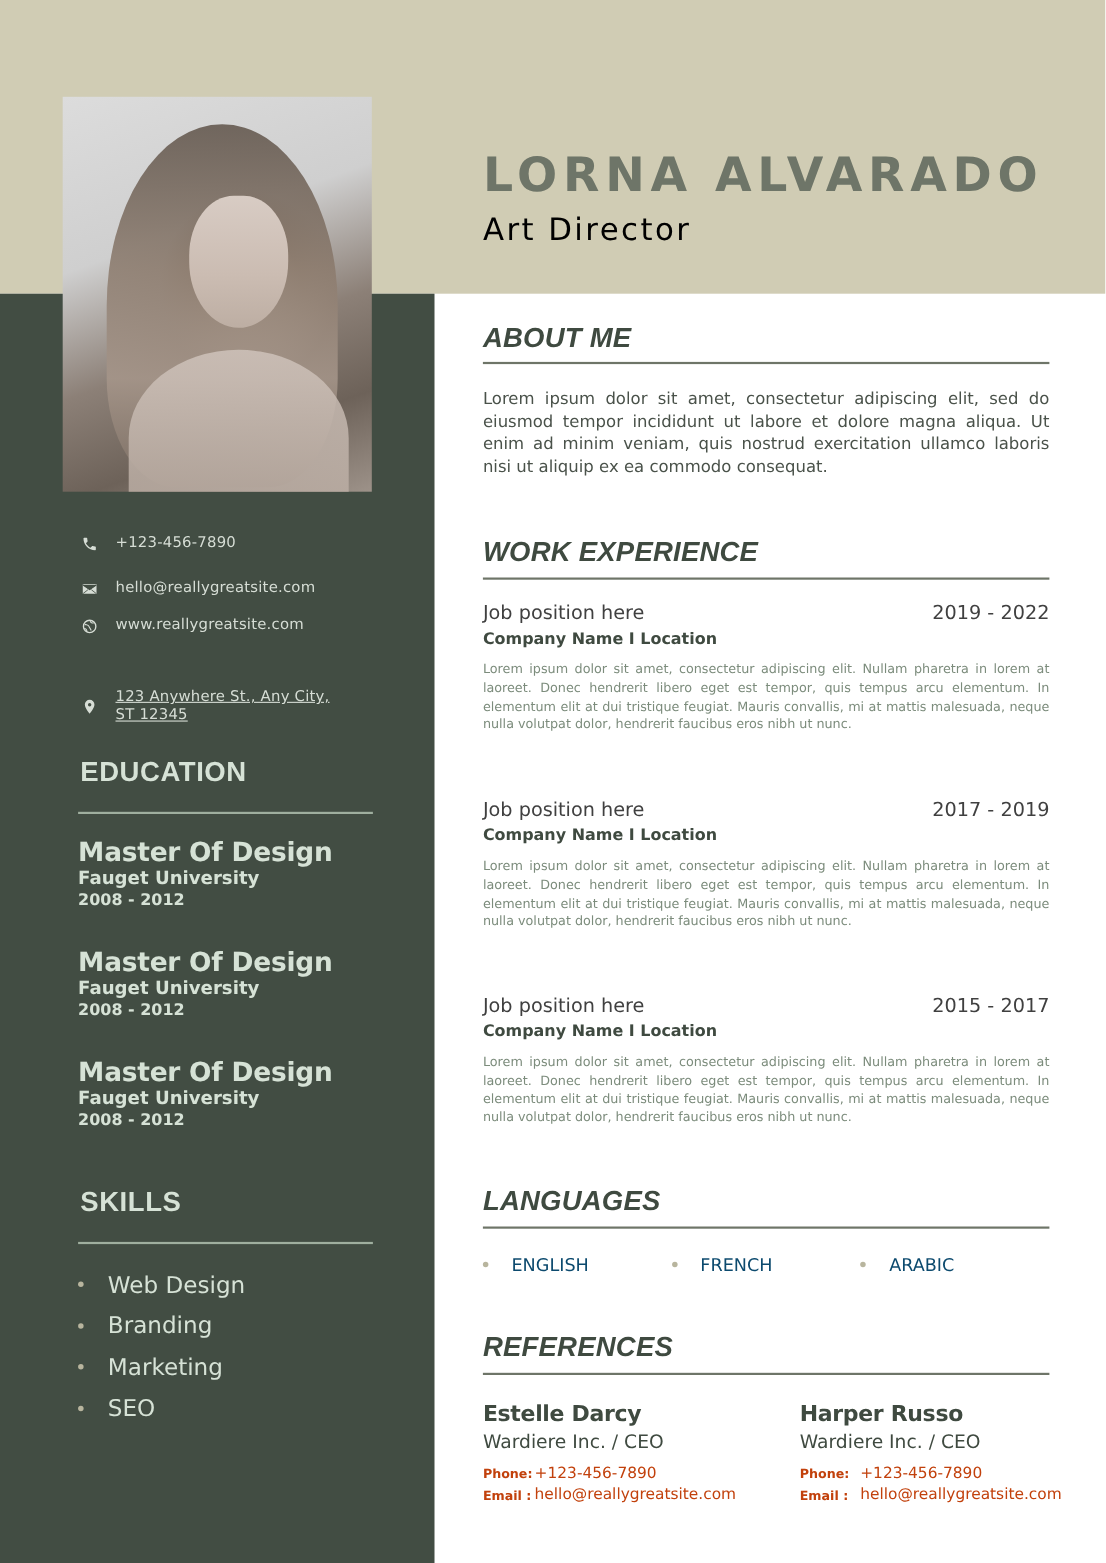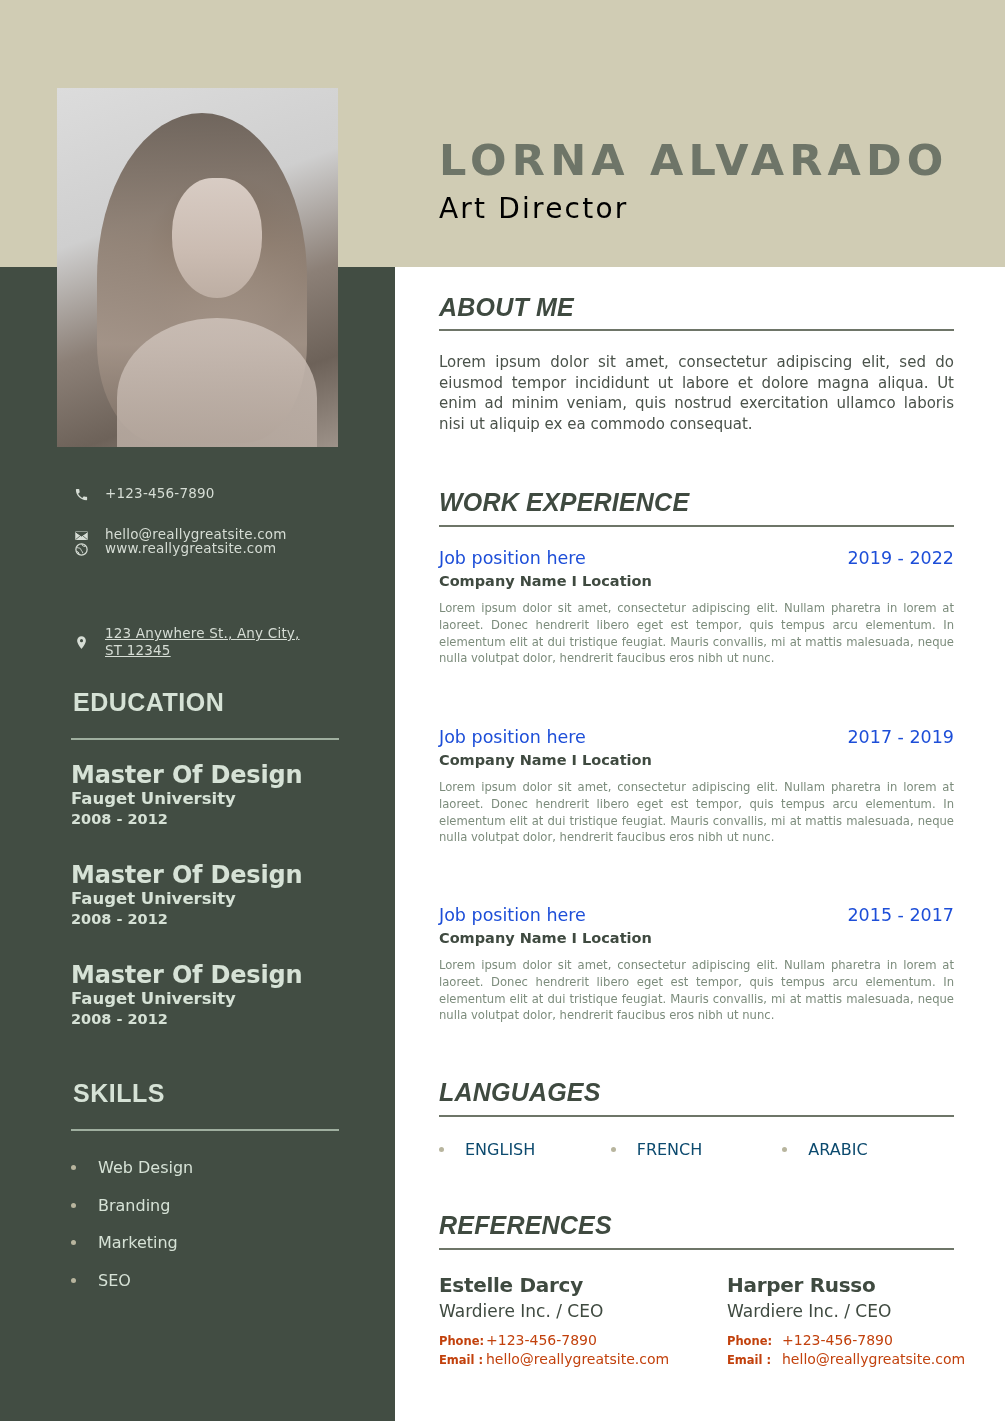--- a/index.html
+++ b/index.html
@@ -80,21 +80,21 @@
       background: #9FAF9F;
     }
     .edu-item { position: absolute; left: 71px; color: #D6E2D6; font-family: "DejaVu Sans", sans-serif; font-weight: bold; }
     .edu-item .deg { font-size: 24px; line-height: 26px; letter-spacing: -0.2px; }
     .edu-item .uni { font-size: 16.5px; line-height: 22px; }
     .edu-item .yrs { font-size: 14.5px; line-height: 19px; }
 
     .skills { position: absolute; left: 70px; top: 1149px; list-style: none; }
     .skills li {
       display: flex; align-items: center; height: 37.5px;
-      color: #D6E2D6; font-family: "DejaVu Sans", sans-serif; font-size: 16px;
+      color: #D6E2D6; font-family: "DejaVu Sans", sans-serif; font-size: 21px;
     }
     .skills .dot {
       width: 5px; height: 5px; border-radius: 50%; background: #B8B59E;
       margin-right: 22px; margin-left: 1px;
     }
 
     
     .main-heading {
       position: absolute; left: 439px;
       font-family: "Liberation Sans", sans-serif; font-weight: bold;
@@ -105,21 +105,21 @@
       background: #6E7568;
     }
     .about-text {
       position: absolute; left: 439px; top: 352px; width: 515px;
       font-family: "DejaVu Sans", sans-serif; font-size: 15px; line-height: 20.5px;
       color: #4A524A; text-align: justify; text-align-last: left;
     }
     .job { position: absolute; left: 439px; width: 515px; }
     .job .row1 { display: flex; justify-content: space-between; align-items: baseline; }
     .job .title, .job .dates {
-      font-family: "DejaVu Sans", sans-serif; font-size: 17.5px; color: #1d4ed8;
+      font-family: "DejaVu Sans", sans-serif; font-size: 17.5px; color: #404040;
     }
     .job .company {
       font-family: "DejaVu Sans", sans-serif; font-weight: bold; font-size: 14.5px;
       color: #3F4A40; margin-top: 5px;
     }
     .job .desc {
       font-family: "DejaVu Sans", sans-serif; font-size: 11.6px; line-height: 16.8px;
       color: #7C8C7C; text-align: justify; text-align-last: left; margin-top: 11px;
     }
 
@@ -176,21 +176,21 @@
 <div class="contact-row" style="top:526px;">
   <span class="icon">
     <svg viewBox="0 0 24 24">
         <path d="M2 5h20v14H2z M2 6l10 7 10-7" fill="#D6DDD5"></path>
         <path d="M2.5 6.2l9.5 6.6 9.5-6.6" stroke="#424D43" stroke-width="1.6" fill="none"></path>
         <path d="M2.5 18.5l7-5.5M21.5 18.5l-7-5.5" stroke="#424D43" stroke-width="1.2" fill="none"></path>
       </svg>
   </span>
   <span class="txt">hello@reallygreatsite.com</span>
 </div>
-<div class="contact-row" style="top:540px;">
+<div class="contact-row" style="top:560px;">
   <span class="icon">
     <svg viewBox="0 0 24 24">
         <circle cx="12" cy="12" r="9" fill="none" stroke="#D6DDD5" stroke-width="2"></circle>
         <path d="M5 9c3 1 5 0 6 3s3 3 3 6M13 3c-1 3 2 4 5 4M4 15c2 0 4 1 4 5" fill="none" stroke="#D6DDD5" stroke-width="1.6"></path>
       </svg>
   </span>
   <span class="txt">www.reallygreatsite.com</span>
 </div>
 <div class="contact-row address" style="top:625px;text-decoration:underline;">
   <span class="icon">

